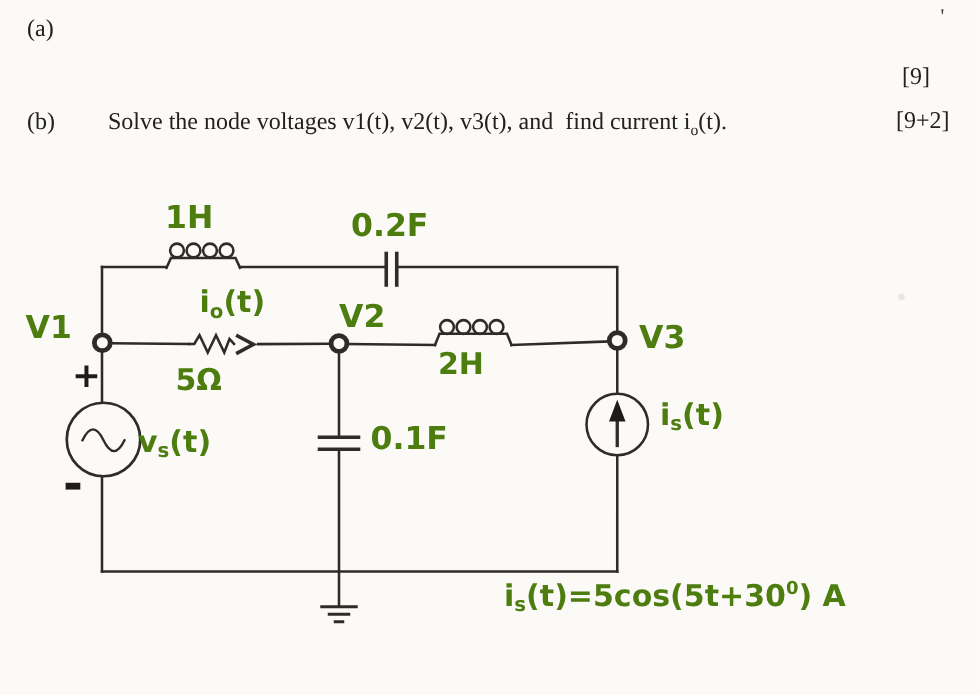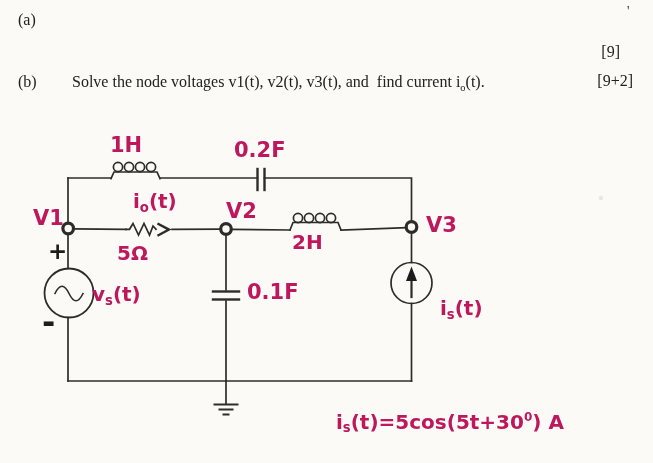--- a/index.html
+++ b/index.html
@@ -13,21 +13,21 @@
   }
   .abs{position:absolute;}
   .qtext{font-size:16px;white-space:pre;}
   .qlabel{font-size:16px;}
   .marks{font-size:16px;text-align:right;white-space:pre;}
   .stray{font-size:14px;color:#3a3936;}
   .clabel{
     position:absolute;
     font-family:"DejaVu Sans", sans-serif;
     font-weight:700;
-    color:#be185d;
+    color:#4d7c0f;
     font-size:21px;
     white-space:pre;
     line-height:1.05;
   }
   .clabel .sub{font-size:0.66em;vertical-align:-0.28em;font-weight:700;}
   .clabel .sup{font-size:0.6em;vertical-align:0.65em;font-weight:700;}
   .small-label{font-size:20px;}
   .sign{font-family:"DejaVu Sans", sans-serif;font-weight:700;color:#1d1c1a;position:absolute;}
   .caption{font-size:17px;}
   svg{position:absolute;left:0;top:0;}
@@ -109,29 +109,29 @@
         <path d="M214.5,404.5 L237.5,404.5" stroke-width="2"></path>
         <path d="M219.5,409.5 L232.5,409.5" stroke-width="2"></path>
         <path d="M223.5,414.5 L228.5,414.5" stroke-width="2"></path>
       </g>
     </g>
     <circle cx="601" cy="198" r="2.2" fill="#e8e6e2" stroke="none"></circle>
   </svg>
 
   <div class="clabel" style="left:110px;top:134px;">1H</div>
   <div class="clabel" style="left:234px;top:139px;">0.2F</div>
-  <div class="clabel" style="left:17px;top:207px;margin-left:16px;">V1</div>
+  <div class="clabel" style="left:17px;top:207px;">V1</div>
   <div class="clabel small-label" style="left:133px;top:191px;"><span>i</span><sub class="sub">o</sub><span>(t)</span></div>
   <div class="clabel" style="left:226px;top:200px;">V2</div>
   <div class="clabel small-label" style="left:292px;top:232px;">2H</div>
   <div class="clabel" style="left:426px;top:214px;">V3</div>
   <div class="clabel small-label" style="left:117px;top:243px;">5Ω</div>
   <div class="sign" style="left:48px;top:238px;font-size:23px;">+</div>
   <div class="sign" style="left:42px;top:303px;font-size:32px;">-</div>
   <div class="clabel small-label" style="left:92px;top:284px;"><span>v</span><sub class="sub">s</sub><span>(t)</span></div>
   <div class="clabel" style="left:247px;top:281px;">0.1F</div>
-  <div class="clabel small-label" style="left:440px;top:266px;margin-top:32px;"><span>i</span><sub class="sub">s</sub><span>(t)</span></div>
+  <div class="clabel small-label" style="left:440px;top:266px;"><span>i</span><sub class="sub">s</sub><span>(t)</span></div>
 
-  <div class="clabel small-label" style="left:336px;top:411px;"><span>i</span><sub class="sub">s</sub><span>(t)=5cos(5t+30</span><sup class="sup">0</sup><span>) A</span></div>
+  <div class="clabel small-label" style="left:336px;top:386px;"><span>i</span><sub class="sub">s</sub><span>(t)=5cos(5t+30</span><sup class="sup">0</sup><span>) A</span></div>
 
   <div class="abs caption" style="left:269px;top:436px;margin-top:28px;">Figure-5</div>
 
 </div>
 
 </body></html>

